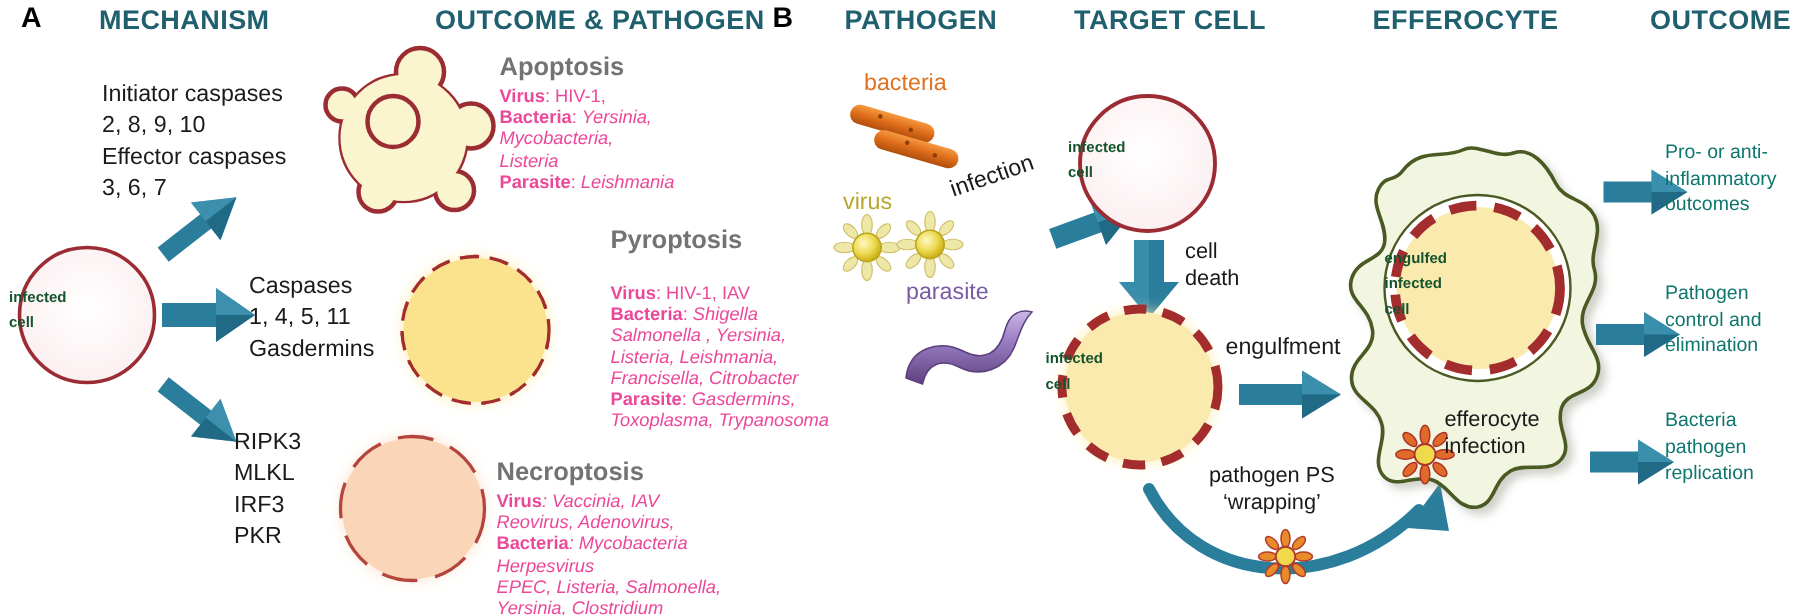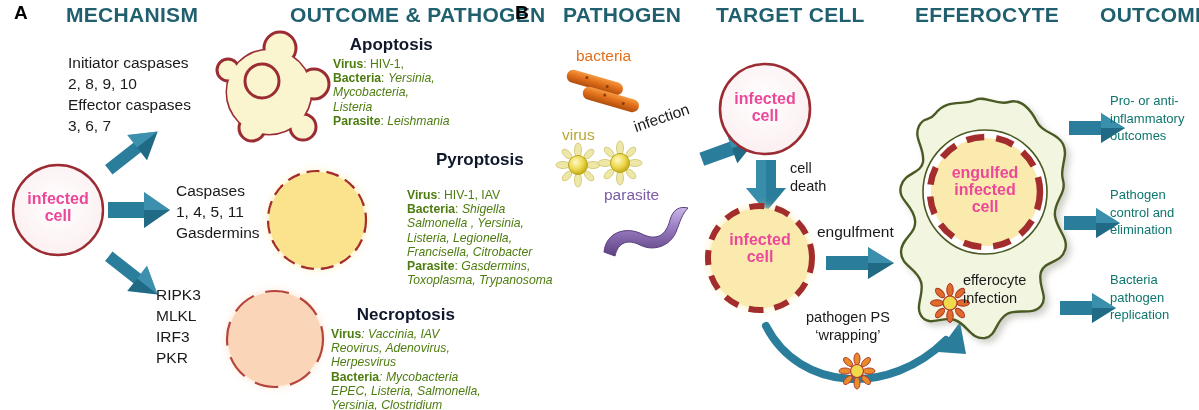--- a/index.html
+++ b/index.html
@@ -1,27 +1,27 @@
 <!DOCTYPE html>
 <html><head>
 <meta charset="utf-8">
 <style>
   html,body{margin:0;padding:0;background:#ffffff;}
   body{width:1199px;height:410px;position:relative;overflow:hidden;
        font-family:"Liberation Sans","DejaVu Sans",sans-serif;color:#1a1a1a;}
   .abs{position:absolute;}
-  .hdr{font-weight:bold;font-size:21px;color:#1f5f6e;letter-spacing:.3px;white-space:nowrap;}
+  .hdr{font-weight:bold;font-size:18px;color:#1f5f6e;letter-spacing:.3px;white-space:nowrap;}
   .panel-letter{font-weight:bold;font-size:19px;color:#000;}
   .body-txt{font-size:15.5px;line-height:20px;color:#1a1a1a;white-space:nowrap;}
   .mech-list{font-size:15.5px;line-height:21px;color:#1a1a1a;white-space:nowrap;}
-  .out-title{font-weight:bold;font-size:17px;color:#0f172a;line-height:19px;text-align:center;}
-  .out-line{font-size:12.2px;line-height:14.2px;color:#4d7c0f;white-space:nowrap;}
+  .out-title{font-weight:bold;font-size:17px;color:#737373;line-height:19px;}
+  .out-line{font-size:12.2px;line-height:14.2px;color:#ec4899;white-space:nowrap;}
   .out-line b{font-weight:bold;font-style:normal;}
   .out-line i{font-style:italic;}
-  .cell-label{font-weight:bold;font-size:16px;line-height:17px;text-align:center;color:#ec4899;}
+  .cell-label{font-weight:bold;font-size:10px;line-height:17px;text-align:left;color:#14532d;}
   .small-note{font-size:14.5px;line-height:17.5px;color:#1a1a1a;text-align:center;}
   .outcome-txt{font-size:13px;line-height:17.5px;color:#0f766e;}
   .pth-label{font-size:15.5px;font-weight:normal;}
   svg{overflow:visible;display:block;}
 </style>
 </head>
 <body>
 
 <div class="abs panel-letter" style="left:14px;top:2px;">A</div>
 <div class="abs hdr" style="left:66px;top:3px;">MECHANISM</div>
@@ -68,21 +68,21 @@
     </g>
   </svg>
 </div>
 
 <div class="abs mech-list" style="left:68px;top:52px;">
   <div>Initiator caspases</div>
   <div>2, 8, 9, 10</div>
   <div>Effector caspases</div>
   <div>3, 6, 7</div>
 </div>
-<div class="abs mech-list" style="left:176px;top:180px;">
+<div class="abs mech-list" style="left:166px;top:180px;">
   <div>Caspases</div>
   <div>1, 4, 5, 11</div>
   <div>Gasdermins</div>
 </div>
 <div class="abs mech-list" style="left:156px;top:284px;">
   <div>RIPK3</div>
   <div>MLKL</div>
   <div>IRF3</div>
   <div>PKR</div>
 </div>
@@ -131,21 +131,21 @@
     <circle cx="59" cy="58" r="49" fill="none" stroke="#a32d2c" stroke-width="2.2" stroke-dasharray="1.5 18.5" stroke-dashoffset="-10"></circle>
   </svg>
 </div>
 
 <div class="abs" style="left:407px;top:150px;">
   <div class="out-title">Pyroptosis</div>
   <div style="margin-top:19px;">
     <div class="out-line"><b>Virus</b>: <span>HIV-1, IAV</span></div>
     <div class="out-line"><b>Bacteria</b>: <i>Shigella</i></div>
     <div class="out-line"><i>Salmonella , Yersinia,</i></div>
-    <div class="out-line"><i>Listeria, Legionella,</i></div>
+    <div class="out-line"><i>Listeria, Leishmania,</i></div>
     <div class="out-line"><i>Francisella, Citrobacter</i></div>
     <div class="out-line"><b>Parasite</b>: <i>Gasdermins,</i></div>
     <div class="out-line"><i>Toxoplasma, Trypanosoma</i></div>
   </div>
 </div>
 
 <div class="abs" style="left:216px;top:280px;">
   <svg width="118" height="118" viewBox="0 0 118 118">
     <defs>
       <filter id="glowO" x="-40%" y="-40%" width="180%" height="180%">
@@ -161,22 +161,22 @@
     <circle cx="59" cy="59" r="47" fill="#fbd5b8" filter="url(#glowO)"></circle>
     <circle cx="59" cy="59" r="48" fill="none" stroke="#b5453c" stroke-width="2.2" stroke-dasharray="24 12"></circle>
   </svg>
 </div>
 
 <div class="abs" style="left:331px;top:305px;">
   <div class="out-title">Necroptosis</div>
   <div style="margin-top:3px;">
     <div class="out-line"><b>Virus</b><i>: <span>Vaccinia, IAV</span></i></div>
     <div class="out-line"><i>Reovirus, Adenovirus,</i></div>
+    <div class="out-line"><b>Bacteria</b><i>: <span>Mycobacteria</span></i></div>
     <div class="out-line"><i>Herpesvirus</i></div>
-    <div class="out-line"><b>Bacteria</b><i>: <span>Mycobacteria</span></i></div>
     <div class="out-line"><i>EPEC, Listeria, Salmonella,</i></div>
     <div class="out-line"><i>Yersinia, Clostridium</i></div>
   </div>
 </div>
 
 <div class="abs panel-letter" style="left:515px;top:2px;">B</div>
 <div class="abs hdr" style="left:563px;top:3px;">PATHOGEN</div>
 <div class="abs hdr" style="left:716px;top:3px;">TARGET CELL</div>
 <div class="abs hdr" style="left:915px;top:3px;">EFFEROCYTE</div>
 <div class="abs hdr" style="left:1100px;top:3px;">OUTCOME</div>

